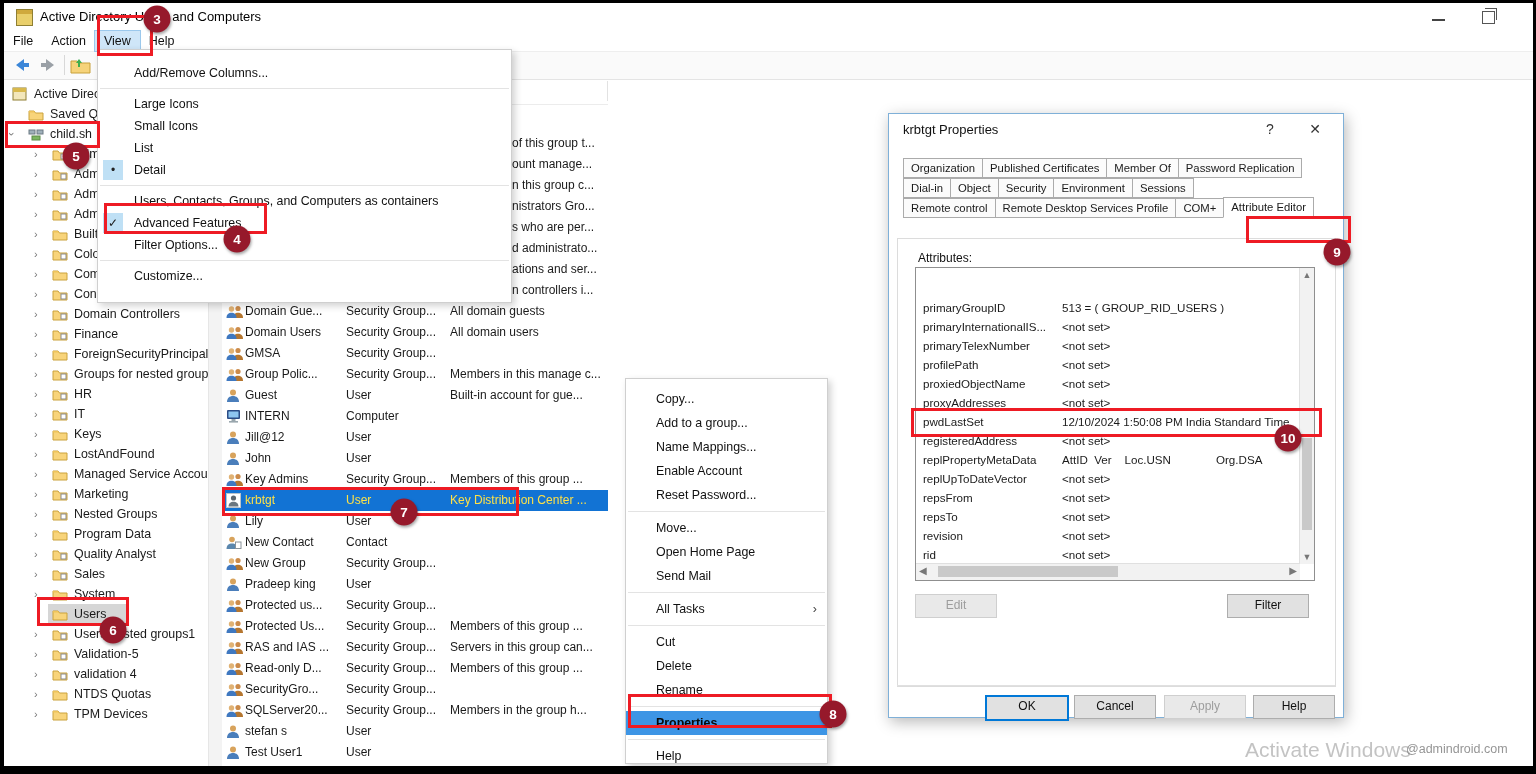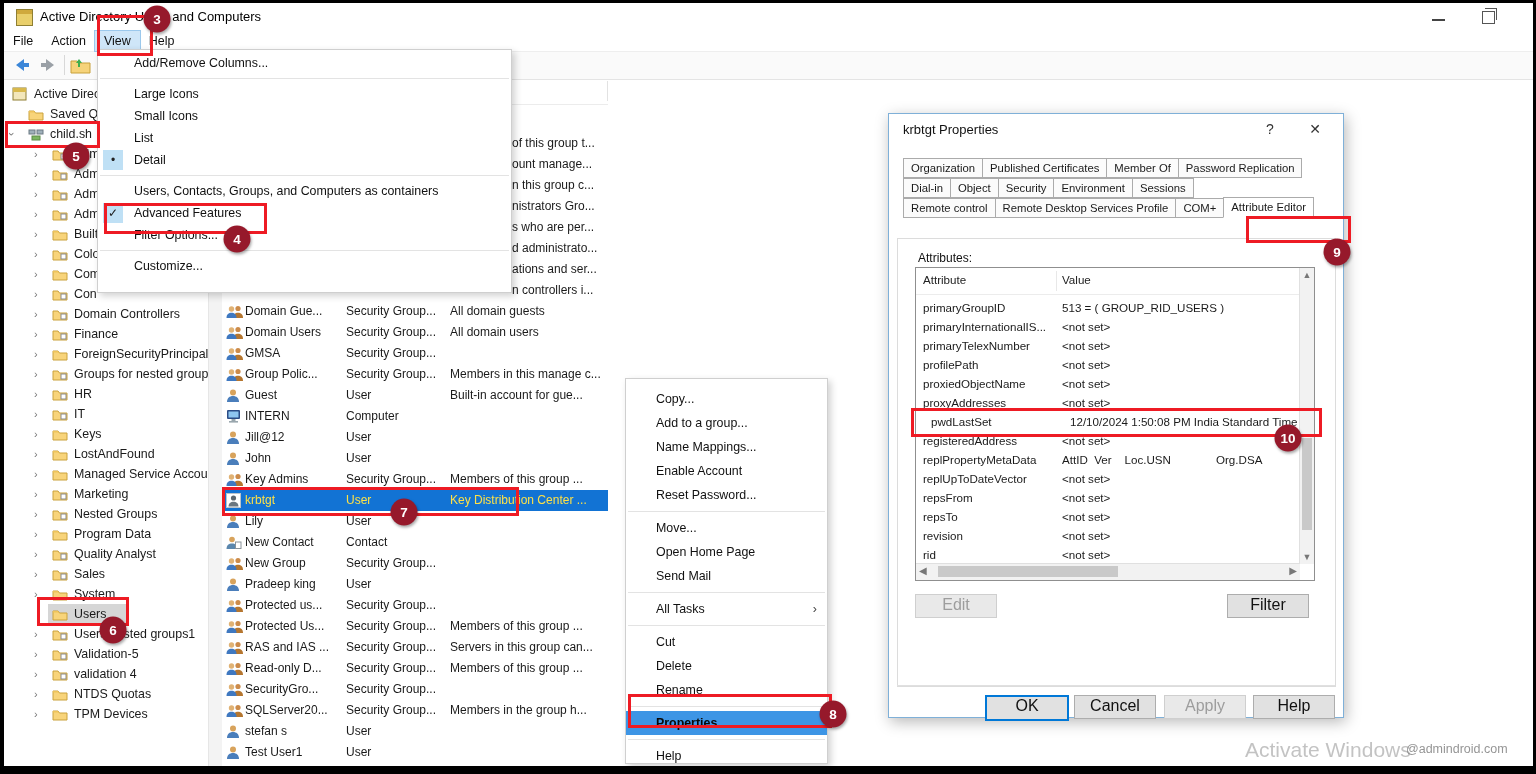--- a/index.html
+++ b/index.html
@@ -39,21 +39,21 @@
   #listheader .hline{position:absolute;left:385px;top:2px;width:1px;height:20px;background:#e2e2e2;}
   .lrow{position:absolute;left:0;width:386px;height:21px;line-height:21px;white-space:nowrap;}
   .lrow.sel{background:#1273d4;color:#fde047;}
   .lrow .licon{position:absolute;left:4px;top:3px;width:18px;height:15px;}
   .lrow .c-name{position:absolute;left:23px;width:98px;overflow:hidden;}
   .lrow .c-type{position:absolute;left:124px;width:100px;overflow:hidden;}
   .lrow .c-desc{position:absolute;left:228px;width:156px;overflow:hidden;}
   .lfrag{position:absolute;left:290px;width:95px;height:21px;line-height:21px;overflow:hidden;white-space:nowrap;}
   
   .menu{position:absolute;background:#fff;border:1px solid #cfcfcf;box-shadow:3px 3px 7px rgba(0,0,0,.18);z-index:50;}
-  #viewmenu{left:97px;top:49px;width:413px;height:240px;padding-top:2px;}
+  #viewmenu{left:97px;top:49px;width:413px;height:240px;padding-top:12px;}
   #ctxmenu{left:625px;top:378px;width:201px;height:376px;padding-top:8px;}
   .menui{position:relative;padding-left:36px;font-size:12.4px;color:#111;}
   #viewmenu .menui{height:22px;line-height:22px;}
   #ctxmenu .menui{height:24px;line-height:24px;padding-left:30px;}
   .menui.hl{background:#3d95e5;color:#0a0a0a;font-weight:bold;}
   .msep{height:1px;background:#e3e3e3;margin:4px 2px;}
   .chip{position:absolute;left:5px;top:1px;width:20px;height:20px;background:#bfe0f5;text-align:center;line-height:20px;font-size:12px;color:#222;}
   .subarrow{position:absolute;right:10px;top:0;color:#444;}
   
   #dialog{position:absolute;left:888px;top:113px;width:454px;height:603px;background:#fff;border:1px solid #7fb0d8;box-shadow:2px 4px 14px rgba(0,0,0,.28);z-index:40;}
@@ -75,21 +75,21 @@
   .arow .an{position:absolute;left:7px;width:132px;overflow:hidden;white-space:nowrap;}
   .arow .av{position:absolute;left:146px;width:236px;overflow:hidden;white-space:pre;}
   .vsb{position:absolute;right:0;top:0;width:14px;height:296px;background:#f2f2f2;border-left:1px solid #e0e0e0;}
   .vsb .up{position:absolute;top:2px;left:0;width:14px;text-align:center;color:#777;font-size:9px;}
   .vsb .dn{position:absolute;bottom:2px;left:0;width:14px;text-align:center;color:#777;font-size:9px;}
   .vsb .th{position:absolute;left:2px;top:170px;width:10px;height:92px;background:#c9c9c9;}
   .hsb{position:absolute;left:0;bottom:0;width:384px;height:16px;background:#f2f2f2;border-top:1px solid #e0e0e0;}
   .hsb .lt{position:absolute;left:3px;top:1px;color:#777;font-size:10px;}
   .hsb .rt{position:absolute;right:3px;top:1px;color:#777;font-size:10px;}
   .hsb .th{position:absolute;left:22px;top:2px;width:180px;height:11px;background:#c9c9c9;}
-  .btn{position:absolute;height:22px;width:80px;background:#e1e1e1;border:1px solid #adadad;text-align:center;line-height:20px;font-size:16px;color:#111;}
+  .btn{position:absolute;height:22px;width:80px;background:#e1e1e1;border:1px solid #adadad;text-align:center;line-height:20px;font-size:12px;color:#111;}
   .btn.disabled{background:#e9e9e9;border-color:#cfcfcf;color:#9d9d9d;}
   .btn.focus{border:2px solid #0078d7;line-height:18px;}
   #dlgsep{position:absolute;left:8px;top:571px;width:438px;height:1px;background:#e0e0e0;}
   
   .rbox{position:absolute;border:3px solid #ee1b24;z-index:100;}
   .badge{position:absolute;width:27px;height:27px;border-radius:50%;background:#96192b;color:#fff;
     font-weight:bold;font-size:13.5px;line-height:27px;text-align:center;z-index:101;
     box-shadow:1px 2px 3px rgba(0,0,0,.35);transform:translate(-50%,-50%);}
   
   #wm1{position:absolute;left:1245px;top:738px;font-size:21px;color:rgba(135,135,135,.5);z-index:20;}
@@ -699,25 +699,20 @@
         <div class="tabrow">
           <div class="tab">Remote control</div>
           <div class="tab">Remote Desktop Services Profile</div>
           <div class="tab">COM+</div>
           <div class="tab active">Attribute Editor</div>
         </div>
       </div>
     <div id="contentrect"></div>
     <span id="attrlabel">Attributes:</span>
     <div id="attrbox">
-      <div id="attrhdr">
-        <span class="h1">Attribute</span>
-        <span class="h2">Value</span>
-        <span class="cl"></span>
-      </div>
       <div id="attrrows">
           <div class="arow" style="top: 30px;">
             <div class="an">primaryGroupID</div>
             <div class="av">513 = ( GROUP_RID_USERS )</div>
           </div>
           <div class="arow" style="top: 49px;">
             <div class="an">primaryInternationalIS...</div>
             <div class="av">&lt;not set&gt;</div>
           </div>
           <div class="arow" style="top: 68px;">
@@ -729,21 +724,21 @@
             <div class="av">&lt;not set&gt;</div>
           </div>
           <div class="arow" style="top: 106px;">
             <div class="an">proxiedObjectName</div>
             <div class="av">&lt;not set&gt;</div>
           </div>
           <div class="arow" style="top: 125px;">
             <div class="an">proxyAddresses</div>
             <div class="av">&lt;not set&gt;</div>
           </div>
-          <div class="arow" style="top: 144px; margin-left: 8px;">
+          <div class="arow" style="top: 144px;">
             <div class="an">pwdLastSet</div>
             <div class="av">12/10/2024 1:50:08 PM India Standard Time</div>
           </div>
           <div class="arow" style="top: 163px;">
             <div class="an">registeredAddress</div>
             <div class="av">&lt;not set&gt;</div>
           </div>
           <div class="arow" style="top: 182px;">
             <div class="an">replPropertyMetaData</div>
             <div class="av">AttID  Ver    Loc.USN              Org.DSA</div>

